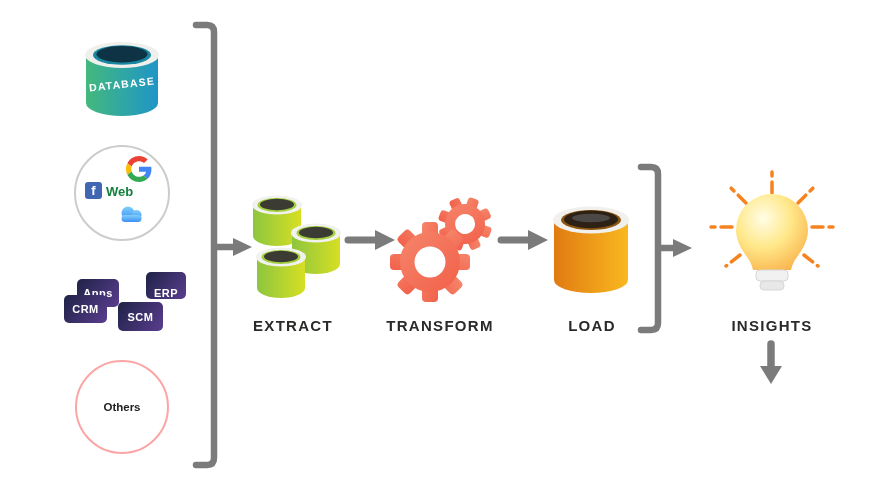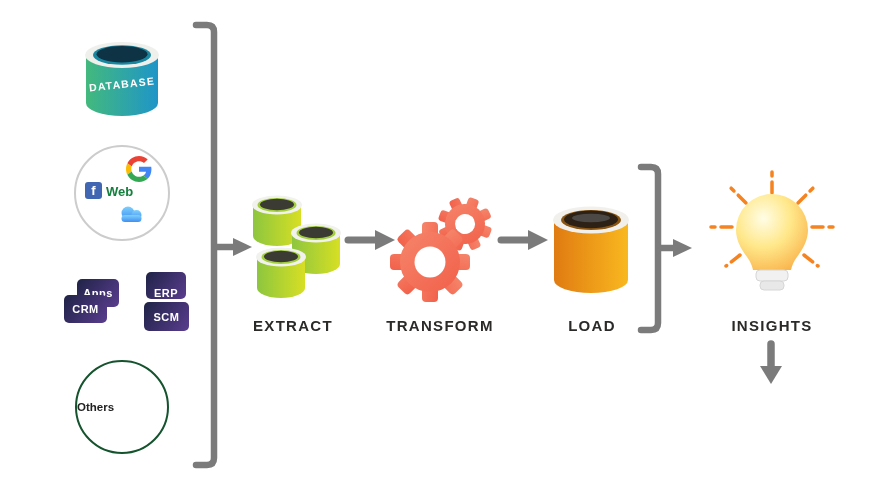--- a/index.html
+++ b/index.html
@@ -26,26 +26,26 @@
              font-size:13px;font-weight:600;color:#15803d;}
   .cloud-icon{position:absolute;left:40px;top:57px;}
 
   
   .app-box{display:flex;align-items:center;justify-content:center;border-radius:5px;
            background:linear-gradient(125deg,#1f2347,#5a3d8e);color:#fff;
            font-size:11px;font-weight:bold;letter-spacing:.5px;}
   .box-apps{left:77px;top:263px;width:42px;height:28px;margin-top:16px;}
   .box-erp{left:146px;top:272px;width:40px;height:27px;align-items:flex-end;}
   .box-crm{left:64px;top:295px;width:43px;height:28px;}
-  .box-scm{left:118px;top:302px;width:45px;height:29px;margin-left:26px;}
-
-  
-  .others-circle{left:75px;top:360px;width:94px;height:94px;border:2px solid #14532d;
+  .box-scm{left:118px;top:302px;width:45px;height:29px;}
+
+  
+  .others-circle{left:75px;top:360px;width:94px;height:94px;border:2px solid #fca5a5;
                  border-radius:50%;background:#fff;box-sizing:border-box;
-                 display:flex;align-items:center;
+                 display:flex;align-items:center;justify-content:center;
                  font-size:11.5px;font-weight:600;color:#222;}
 
   
   .extract-icon{left:248px;top:191px;}
   .transform-icon{left:388px;top:180px;}
   .load-icon{left:550px;top:204px;}
   .bulb-icon{left:700px;top:152px;}
 
   
   .step-label{position:absolute;top:317px;text-align:center;font-size:15px;

